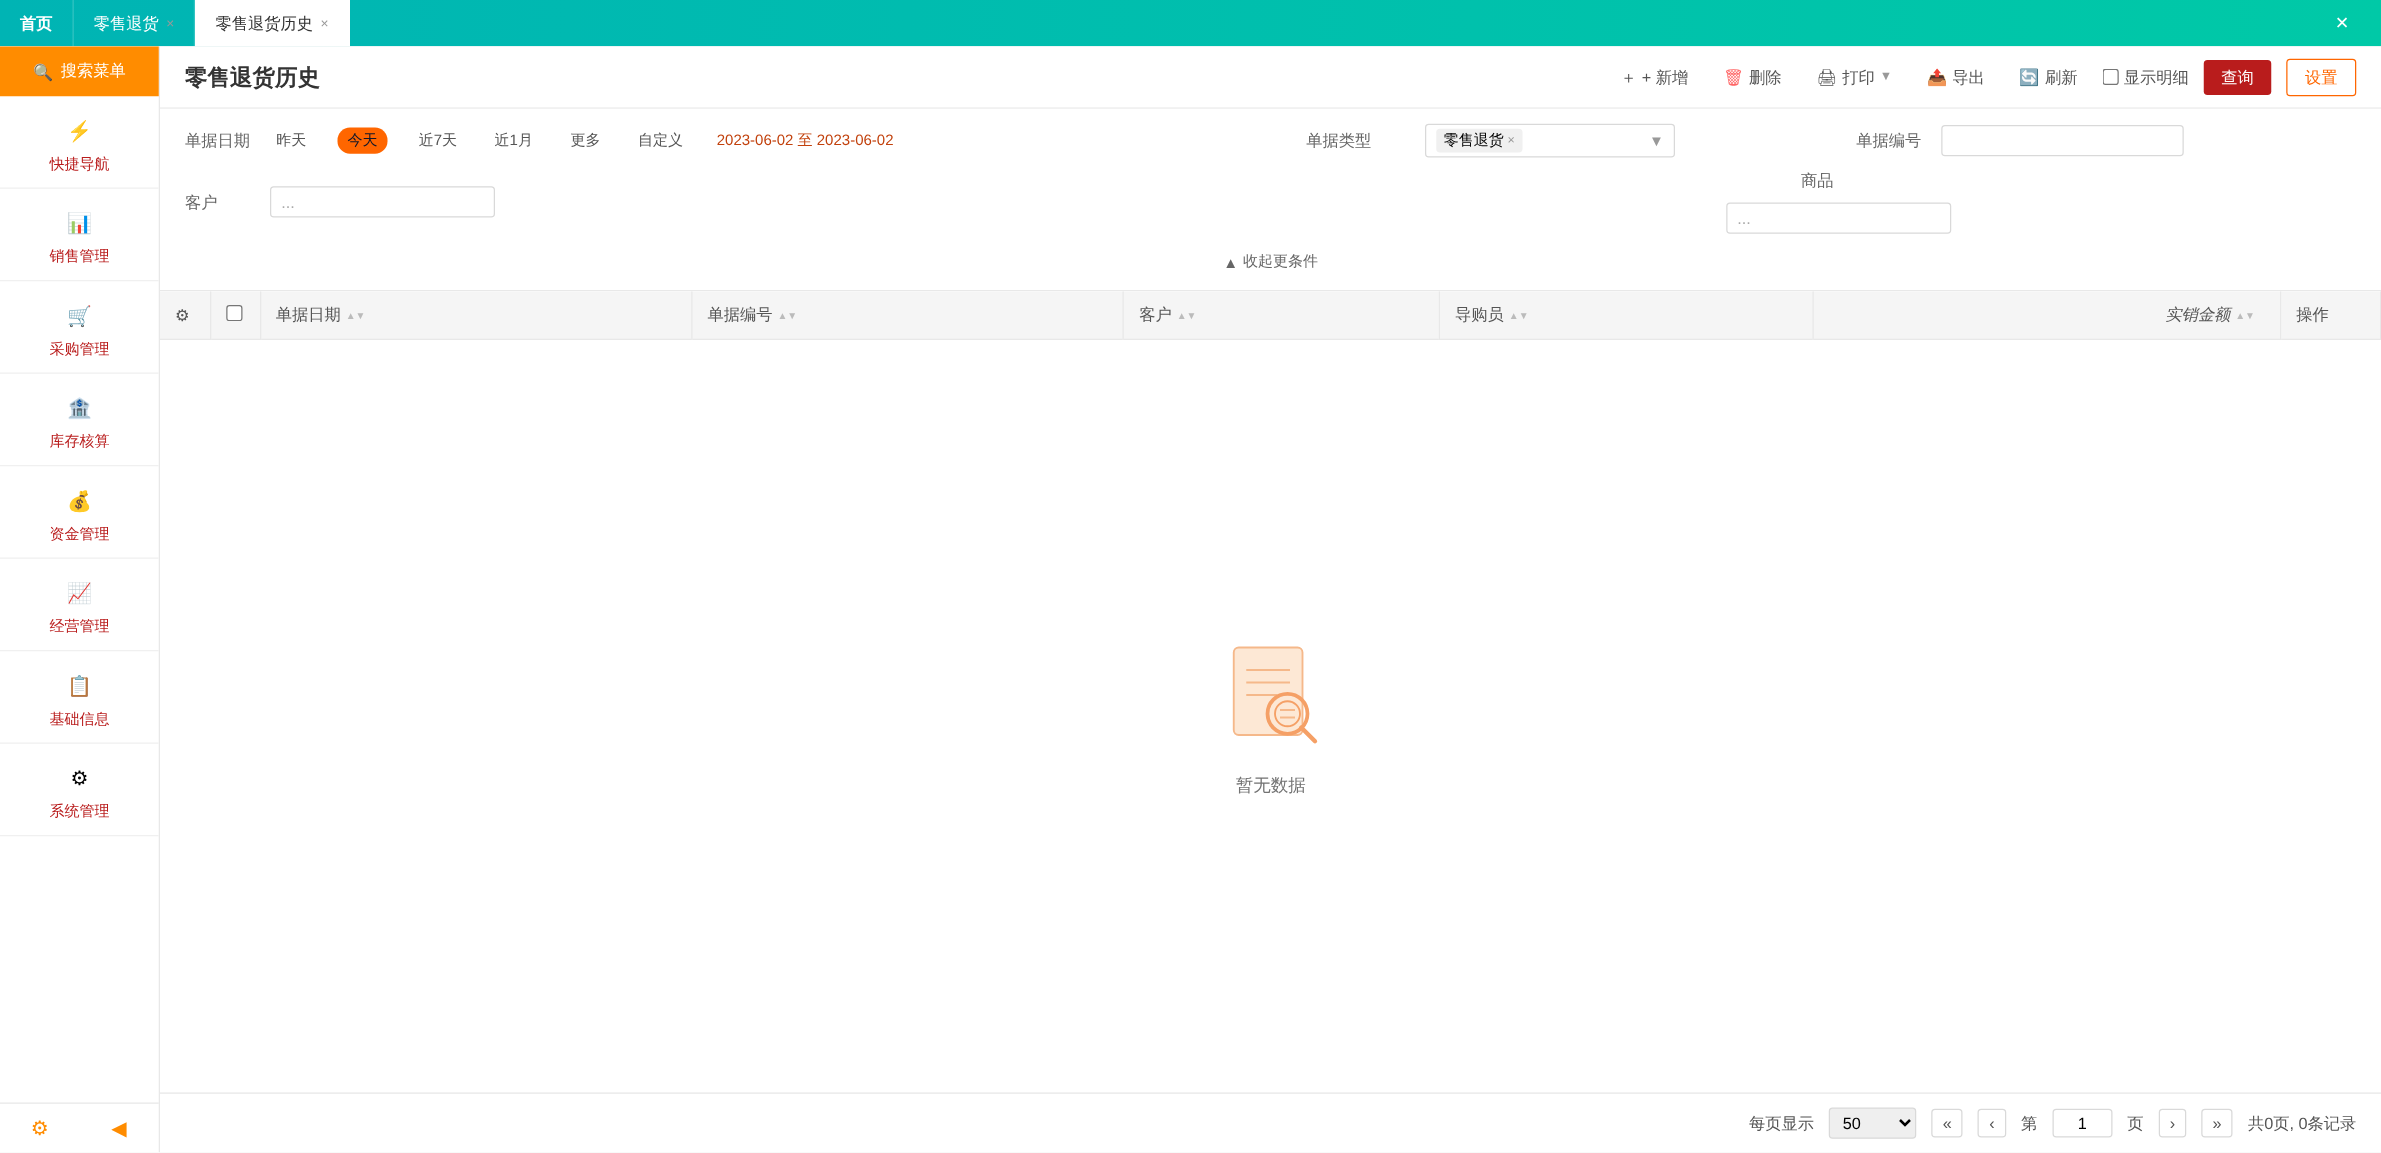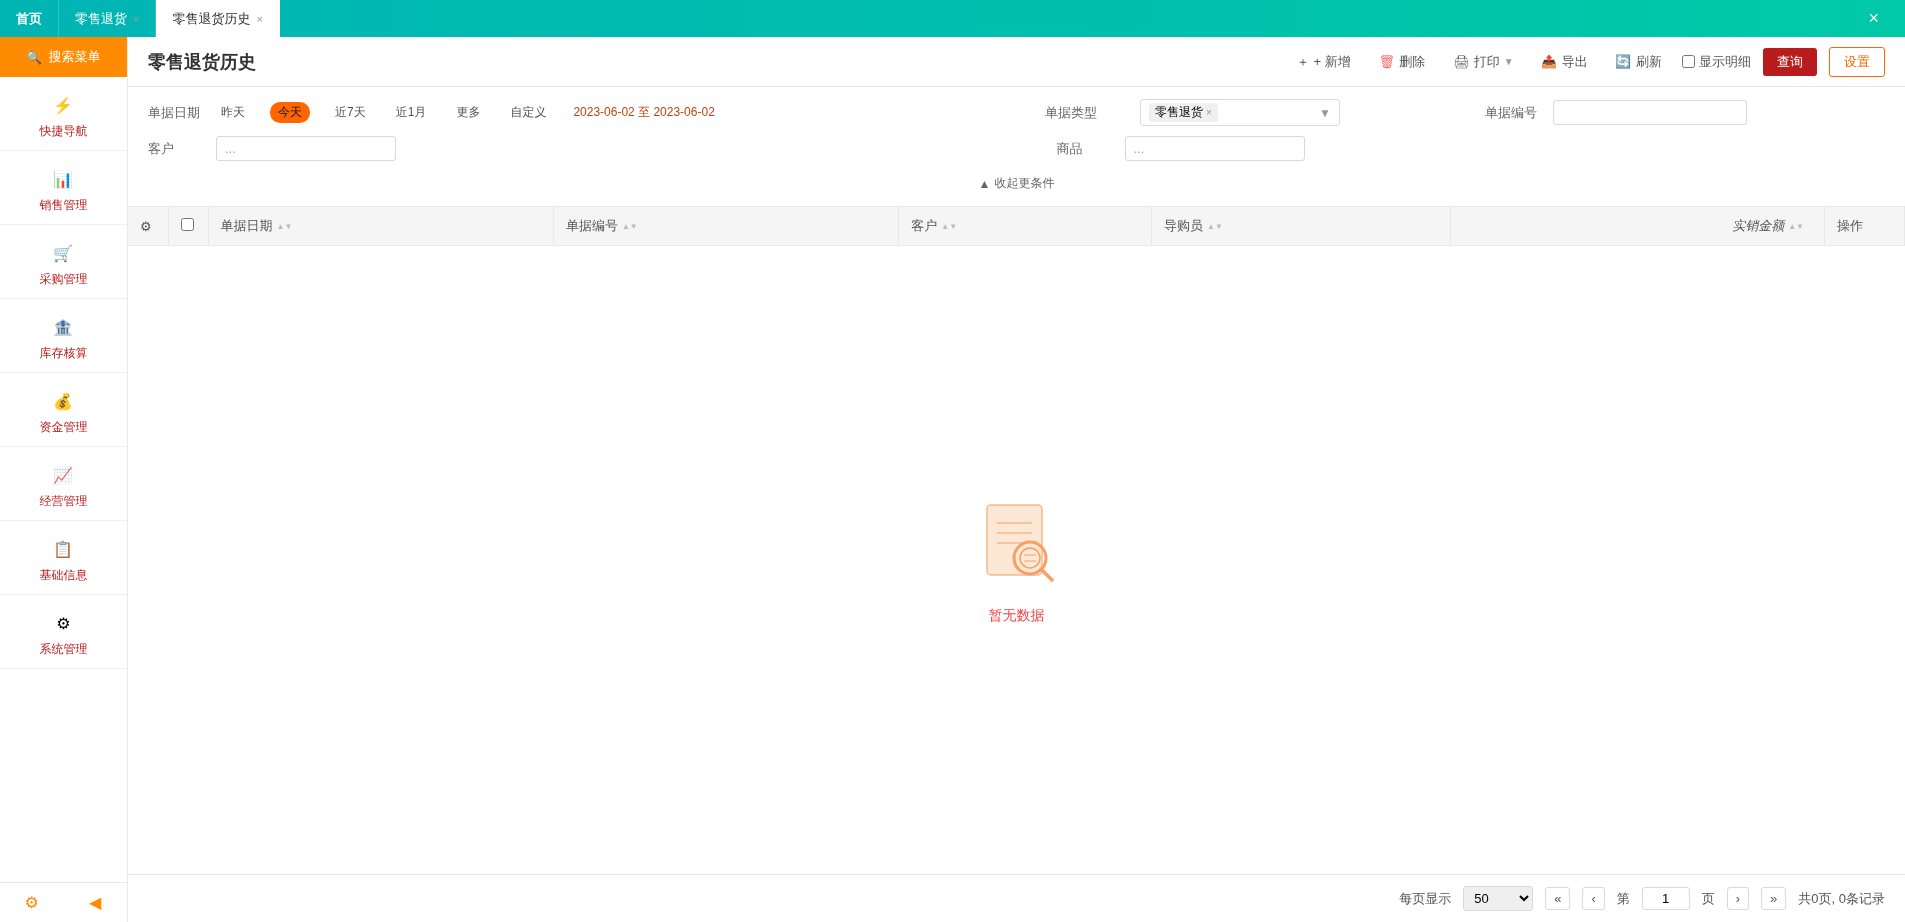--- a/index.html
+++ b/index.html
@@ -346,21 +346,21 @@
       justify-content: center;
       padding: 60px 0;
     }
     .empty-icon {
       width: 100px;
       height: 100px;
       margin-bottom: 12px;
     }
     .empty-text {
       font-size: 14px;
-      color: #ef4444;
+      color: #737373;
     }
 
     
     .pagination-bar {
       height: 48px;
       background: #fff;
       border-top: 1px solid #e8e8e8;
       display: flex;
       align-items: center;
       justify-content: flex-end;
@@ -535,21 +535,21 @@
         </div>
       </div>
 
       <div class="filter-row">
         <div class="filter-section">
           <span class="filter-label">客户</span>
           <div class="filter-dots">
             <span>...</span>
           </div>
         </div>
-        <div class="filter-section-right" style="margin-left: 80px;">
+        <div class="filter-section-right" style="margin-left: 80px; flex-direction: column;">
           <span class="filter-label">商品</span>
           <div class="filter-dots">
             <span>...</span>
           </div>
         </div>
       </div>
 
       <div class="filter-row" style="justify-content:center; margin-bottom:6px;">
         <div class="collapse-btn">
           <span>▲</span>

